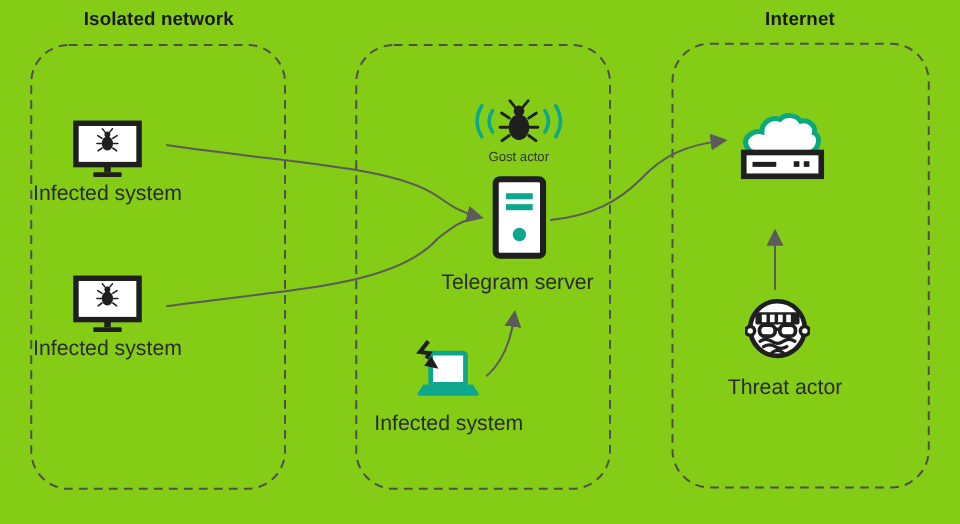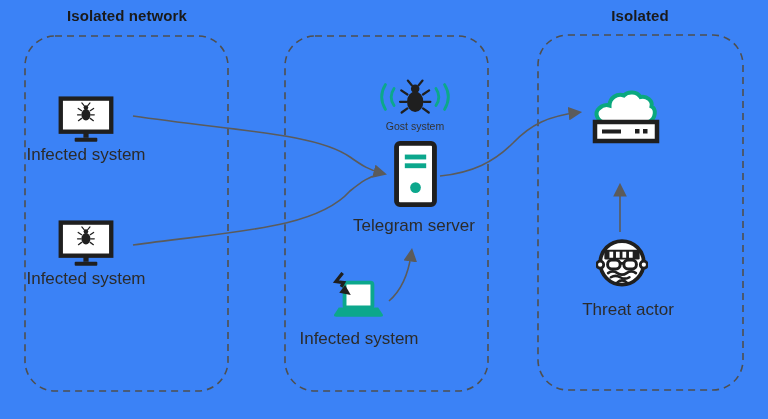--- a/index.html
+++ b/index.html
@@ -1,17 +1,17 @@
 <!DOCTYPE html>
 <html><head>
 <meta charset="utf-8">
 <style>
   html,body{margin:0;padding:0;background:#fff;}
   .canvas{
-    position:relative;width:768px;height:419px;background:#3b82f6;overflow:hidden;
+    position:relative;width:768px;height:419px;background:#84cc16;overflow:hidden;
     font-family:"Liberation Sans","DejaVu Sans",sans-serif;
   }
   .overlay{position:absolute;left:0;top:0;width:768px;height:419px;z-index:0;}
   .zone-title{
     position:absolute;z-index:2;width:200px;text-align:center;
     font-size:15px;font-weight:bold;color:#1a1a1a;letter-spacing:.1px;
   }
   .node{position:absolute;z-index:1;}
   .node svg{display:block;}
   .node-label{
@@ -48,21 +48,21 @@
     <rect x="538" y="35" width="205" height="355" rx="30" fill="none" stroke="#4f4f4f" stroke-width="1.6" stroke-dasharray="7 5"></rect>
 
     <path d="M133,116 C235,131 316,133 350,157 C362,165.5 369,170 383,173.6" fill="none" stroke="#5b5b5b" stroke-width="1.6" marker-end="url(#arrowhead)"></path>
     <path d="M133,245 C235,231 316,229 350,191 C362,181.5 369,176.5 380,174.3" fill="none" stroke="#5b5b5b" stroke-width="1.6"></path>
     <path d="M389,301 C403,289 409,271 411.5,252" fill="none" stroke="#5b5b5b" stroke-width="1.6" marker-end="url(#arrowhead)"></path>
     <path d="M440,176 C472,173 494,162 513,143 C531,124 549,116 578,112.5" fill="none" stroke="#5b5b5b" stroke-width="1.6" marker-end="url(#arrowhead)"></path>
     <path d="M620,232 L620,187" fill="none" stroke="#5b5b5b" stroke-width="1.6" marker-end="url(#arrowhead)"></path>
   </svg>
 
   <div class="zone-title" style="left:27px;top:7px">Isolated network</div>
-  <div class="zone-title" style="left:540px;top:7px">Isolated</div>
+  <div class="zone-title" style="left:540px;top:7px">Internet</div>
 
   <div class="node" style="left:58px;top:96px">
     <svg width="56" height="47" viewBox="0 0 64 54">
       <rect x="3" y="3" width="58" height="38" fill="#fff" stroke="#1f1f1f" stroke-width="5"></rect>
       <rect x="29" y="41" width="6" height="7" fill="#1f1f1f"></rect>
       <rect x="19" y="48" width="26" height="4.5" rx="1" fill="#1f1f1f"></rect>
       <use href="#bug" transform="translate(21.5,7) scale(0.52)"></use>
     </svg>
   </div>
   <div class="node-label" style="left:11px;top:145px">Infected system</div>
@@ -79,21 +79,21 @@
 
   <div class="node" style="left:375px;top:76px">
     <svg width="80" height="42" viewBox="0 0 84 44">
       <path d="M11,9 Q3,22 11,35" stroke="#0ca78c" stroke-width="3" fill="none" stroke-linecap="round"></path>
       <path d="M20,13 Q14,22 20,31" stroke="#0ca78c" stroke-width="3" fill="none" stroke-linecap="round"></path>
       <path d="M73,9 Q81,22 73,35" stroke="#0ca78c" stroke-width="3" fill="none" stroke-linecap="round"></path>
       <path d="M64,13 Q70,22 64,31" stroke="#0ca78c" stroke-width="3" fill="none" stroke-linecap="round"></path>
       <use href="#bug" transform="translate(25,3) scale(0.86)"></use>
     </svg>
   </div>
-  <div class="node-label small" style="left:340px;top:120px">Gost system</div>
+  <div class="node-label small" style="left:340px;top:120px">Gost actor</div>
 
   <div class="node" style="left:393px;top:140px">
     <svg width="45" height="68" viewBox="0 0 46 70">
       <rect x="3.5" y="3.5" width="39" height="63" rx="3.5" fill="#fff" stroke="#1f1f1f" stroke-width="5"></rect>
       <rect x="12" y="15" width="22" height="5" fill="#0ca78c"></rect>
       <rect x="12" y="24" width="22" height="5" fill="#0ca78c"></rect>
       <circle cx="23" cy="49" r="5.5" fill="#0ca78c"></circle>
     </svg>
   </div>
   <div class="node-label" style="left:339px;top:216px">Telegram server</div>

